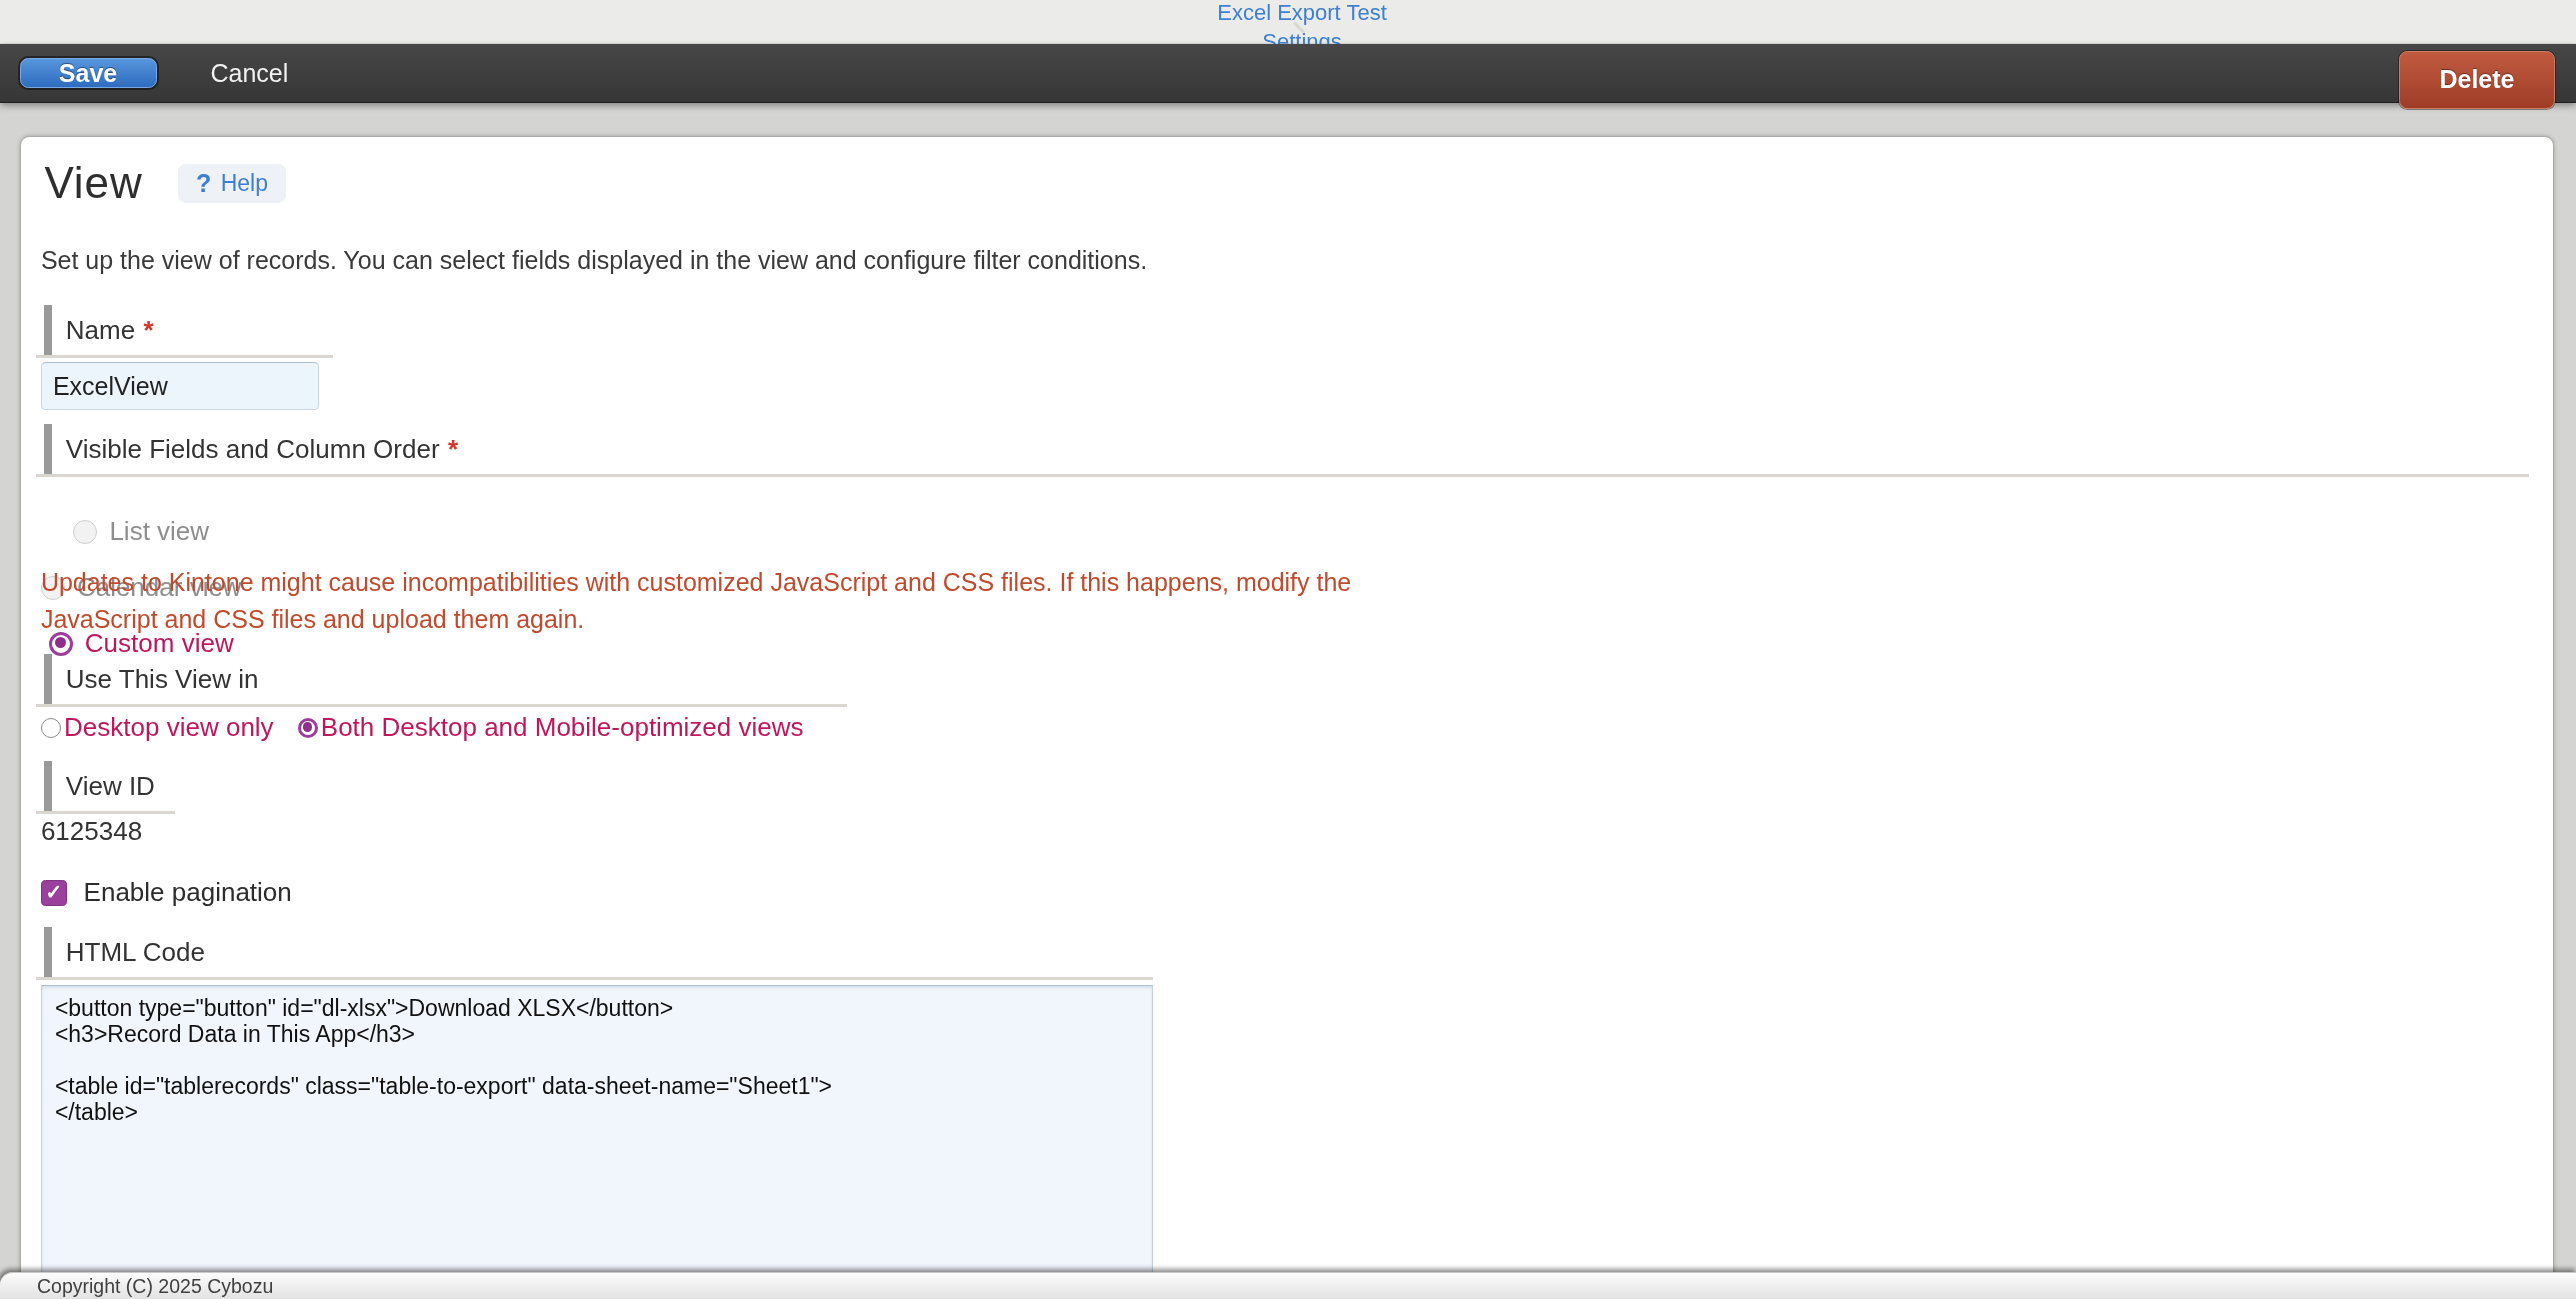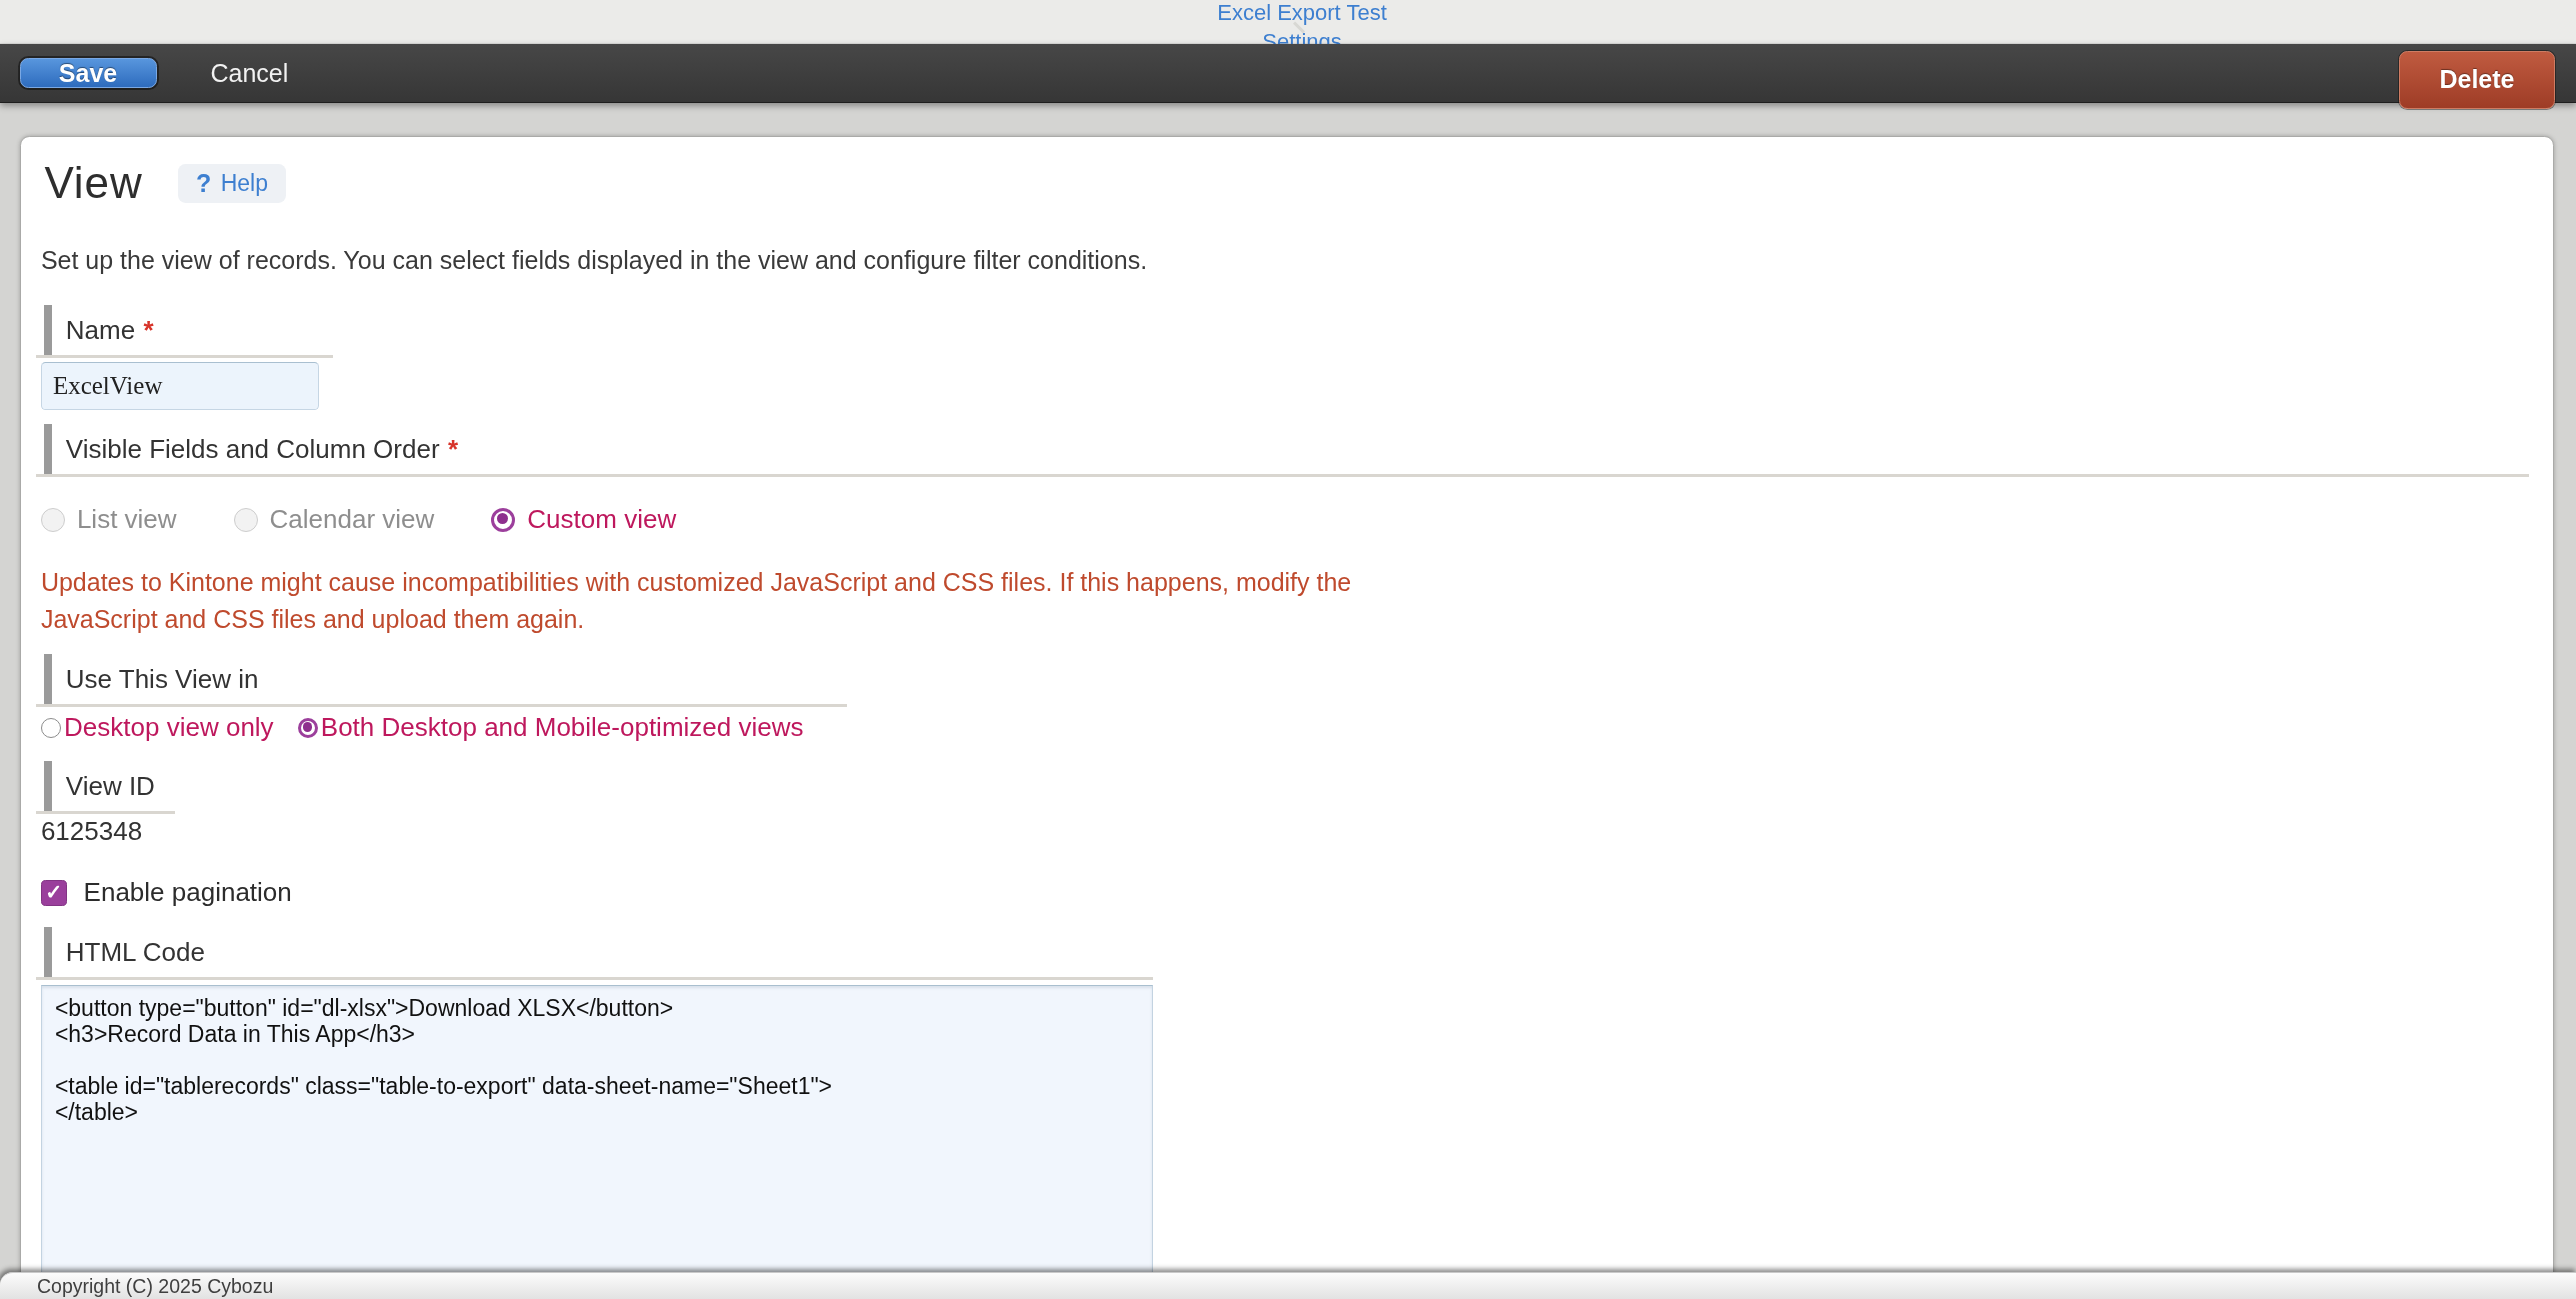--- a/index.html
+++ b/index.html
@@ -211,30 +211,30 @@
   </div>
 
   <div class="description">Set up the view of records. You can select fields displayed in the view and configure filter conditions.</div>
 
   <div class="section-label-row" style="top:168px;">
     <span class="section-bar"></span>
     <span class="section-label">Name</span>
     <span class="required-mark">*</span>
   </div>
   <div class="section-underline" style="top:218px; width:297px;"></div>
-  <input class="text-input" style="top: 225px; font-family: Liberation Serif, serif;" type="text" value="ExcelView">
+  <input class="text-input" style="top: 225px;" type="text" value="ExcelView">
 
   <div class="section-label-row" style="top:287px;">
     <span class="section-bar"></span>
     <span class="section-label">Visible Fields and Column Order</span>
     <span class="required-mark">*</span>
   </div>
   <div class="section-underline" style="top:337px; width:2493px;"></div>
 
-  <div class="radio-row" style="top:364px; height:37px; gap:57px;">
+  <div class="radio-row" style="top:379px; height:37px; gap:25px;flex-direction:column;">
     <span class="radio-item">
       <span class="radio-circle"></span>
       <span class="radio-label-muted">List view</span>
     </span>
     <span class="radio-item">
       <span class="radio-circle"></span>
       <span class="radio-label-muted">Calendar view</span>
     </span>
     <span class="radio-item">
       <span class="radio-circle selected"></span>

